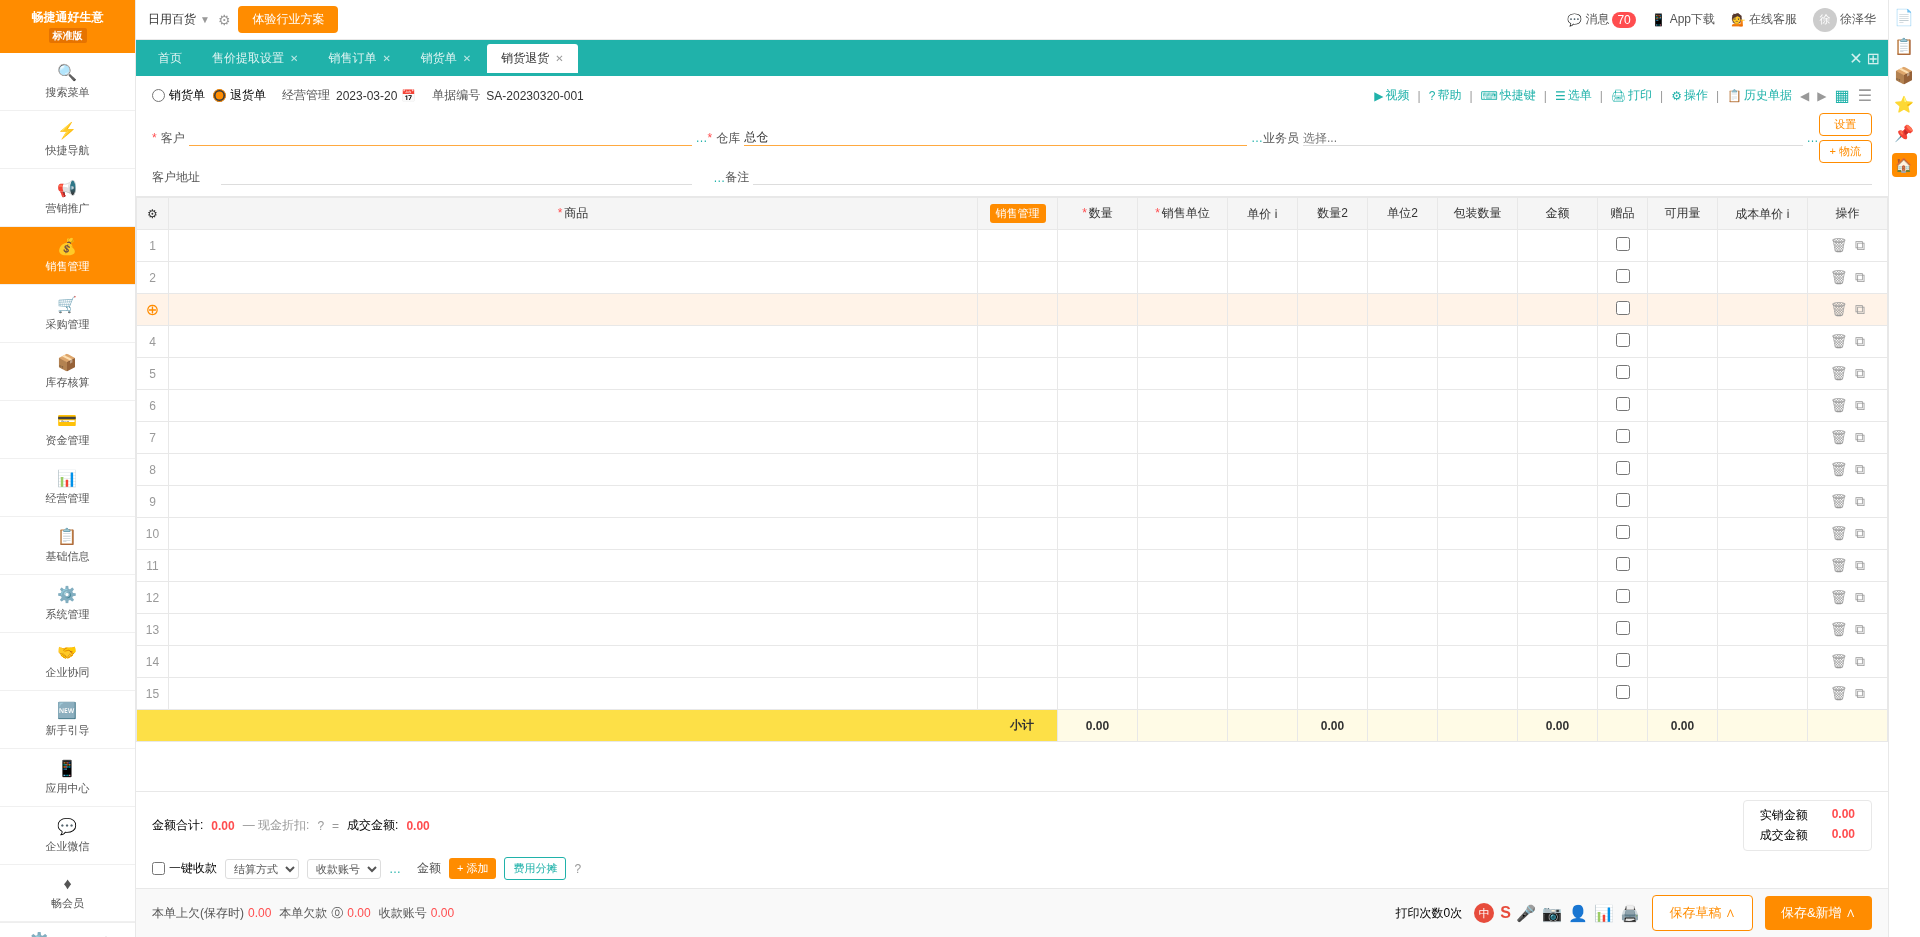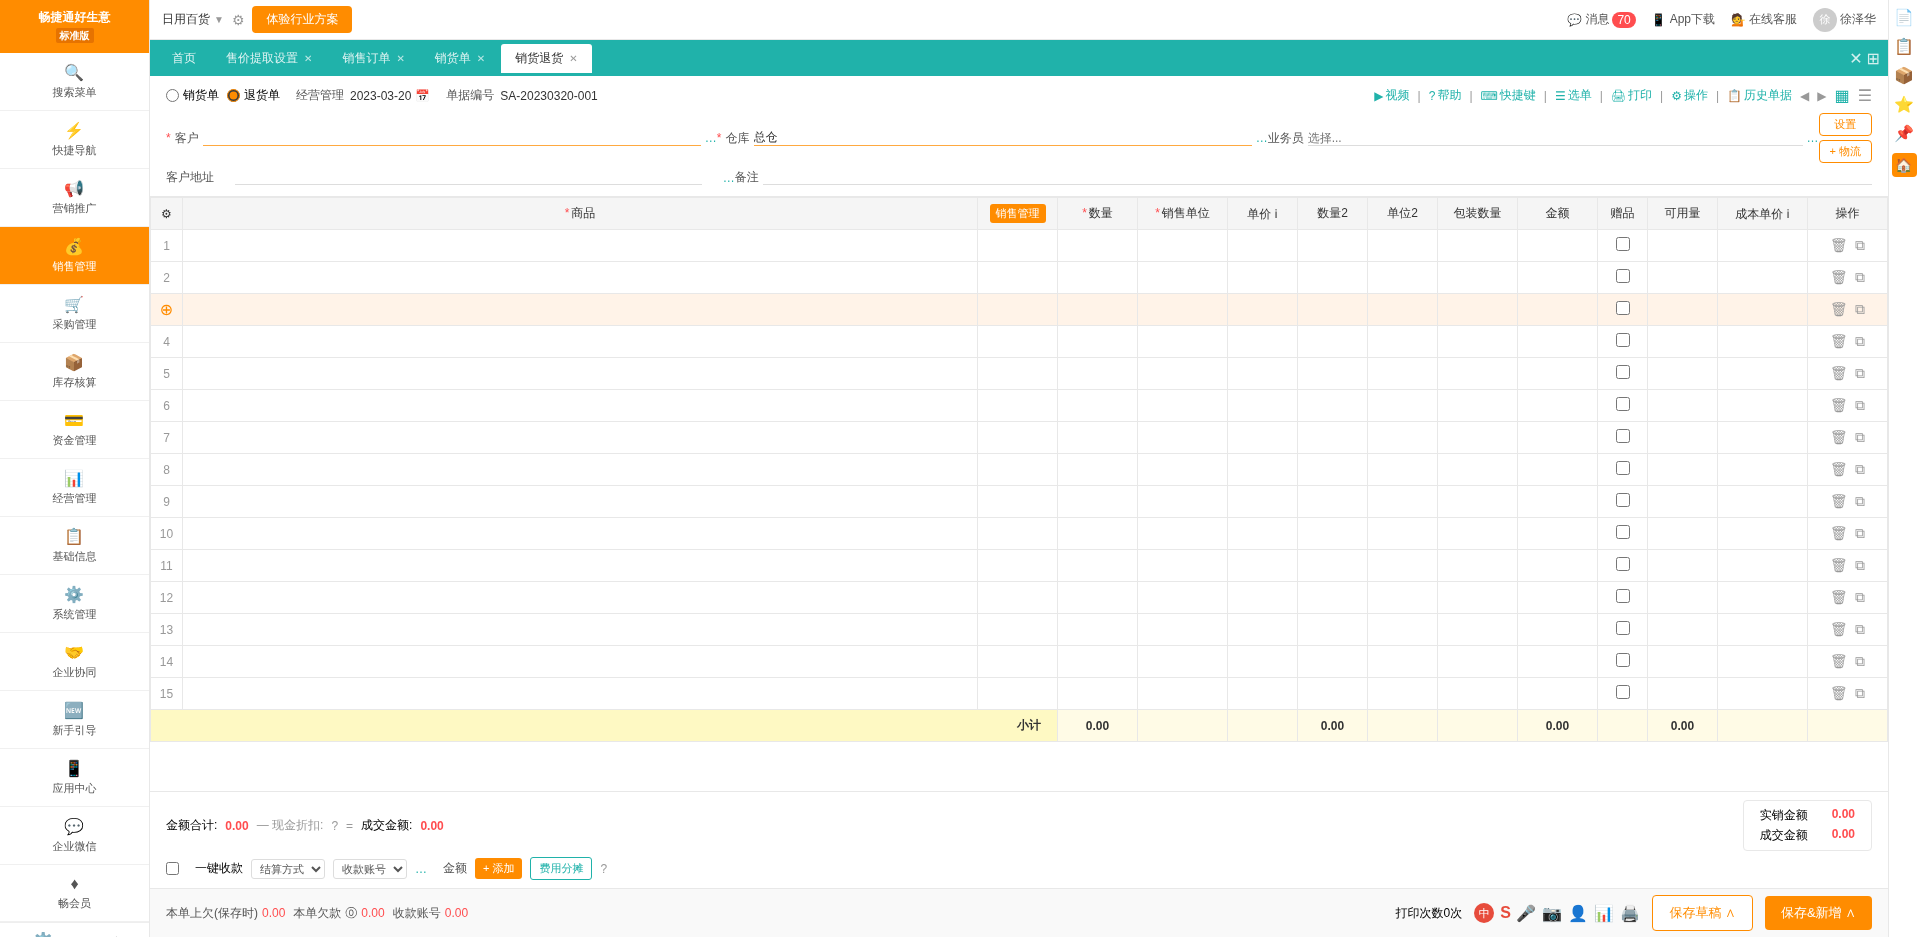--- a/index.html
+++ b/index.html
@@ -1,19 +1,19 @@
 <!DOCTYPE html>
 <html><head>
   <meta charset="utf-8">
   <style>
     * { box-sizing: border-box; margin: 0; padding: 0; font-family: 'Microsoft YaHei', Arial, sans-serif; font-size: 12px; }
     body { background: #f5f5f5; display: flex; height: 937px; overflow: hidden; }
 
     
-    .sidebar { width: 150px; background: #fff; display: flex; flex-direction: column; border-right: 1px solid #e8e8e8; }
+    .sidebar { width: 136px; background: #fff; display: flex; flex-direction: column; border-right: 1px solid #e8e8e8; }
     .sidebar-logo { background: #ff8c00; color: #fff; padding: 10px 8px; text-align: center; font-size: 13px; font-weight: bold; line-height: 1.3; }
     .sidebar-logo .sub { font-size: 10px; background: #e67300; display: inline-block; padding: 1px 4px; border-radius: 2px; margin-top: 2px; }
     .sidebar-item { display: flex; flex-direction: column; align-items: center; padding: 10px 4px; cursor: pointer; color: #555; border-bottom: 1px solid #f0f0f0; gap: 3px; }
     .sidebar-item.active { background: #ff8c00; color: #fff; }
     .sidebar-item .icon { font-size: 16px; }
     .sidebar-item .label { font-size: 11px; }
     .sidebar-bottom { margin-top: auto; display: flex; align-items: center; justify-content: space-around; padding: 8px; border-top: 1px solid #eee; }
     .sidebar-bottom span { font-size: 18px; color: #999; cursor: pointer; }
 
     
@@ -73,21 +73,21 @@
     .checkbox-cell input[type=checkbox] { width: 14px; height: 14px; }
     .footer-row td { background: #fffbe6; font-weight: bold; }
 
     
     .bottom-area { background: #fff; padding: 8px 16px; border-top: 1px solid #e8e8e8; }
     .calc-row { display: flex; align-items: center; gap: 8px; margin-bottom: 6px; }
     .calc-val { color: #ff4d4f; font-weight: bold; }
     .calc-sep { color: #999; }
     .calc-eq { color: #999; }
     .payment-row { display: flex; align-items: center; gap: 8px; }
-    .payment-checkbox { display: flex; align-items: center; gap: 16px; justify-content: space-between; }
+    .payment-checkbox { display: flex; align-items: center; gap: 4px; justify-content: space-between; }
     .select-sm { border: 1px solid #ddd; border-radius: 3px; padding: 2px 4px; font-size: 11px; color: #555; background: #fff; }
     .add-btn-sm { background: #ff8c00; color: #fff; border: none; border-radius: 3px; padding: 3px 8px; cursor: pointer; font-size: 11px; }
     .fee-btn { background: #fff; border: 1px solid #20b2aa; color: #20b2aa; border-radius: 3px; padding: 3px 8px; cursor: pointer; font-size: 11px; }
     .help-icon { color: #999; cursor: pointer; }
     .status-item { color: #555; display: flex; align-items: center; gap: 4px; }
     .status-val { color: #ff4d4f; }
     .btn-save-draft { background: #fff; border: 1px solid #ff8c00; color: #ff8c00; border-radius: 4px; padding: 8px 16px; cursor: pointer; font-size: 13px; }
     .btn-save-new { background: #ff8c00; color: #fff; border: none; border-radius: 4px; padding: 8px 16px; cursor: pointer; font-size: 13px; }
 
     
@@ -616,21 +616,21 @@
       <td></td>
       <td class="checkbox-cell"><input type="checkbox" style=""></td>
       <td></td>
       <td></td>
       <td>
         <span class="del-icon">🗑</span>
         <span class="copy-icon">⧉</span>
       </td>
     </tr>
             <tr class="footer-row">
-    <td colspan="3" style="text-align:right; padding-right:16px; background:#fef9c3; font-weight:bold;">小计</td>
+    <td colspan="3" style="text-align:right; padding-right:23px; background:#fde047; font-weight:bold;">小计</td>
     <td style="background:#fffbe6;">0.00</td>
     <td style="background:#fffbe6;"></td>
     <td style="background:#fffbe6;"></td>
     <td style="background:#fffbe6;">0.00</td>
     <td style="background:#fffbe6;"></td>
     <td style="background:#fffbe6;"></td>
     <td style="background:#fffbe6;">0.00</td>
     <td style="background:#fffbe6;"></td>
     <td style="background:#fffbe6;">0.00</td>
     <td style="background:#fffbe6;"></td>

